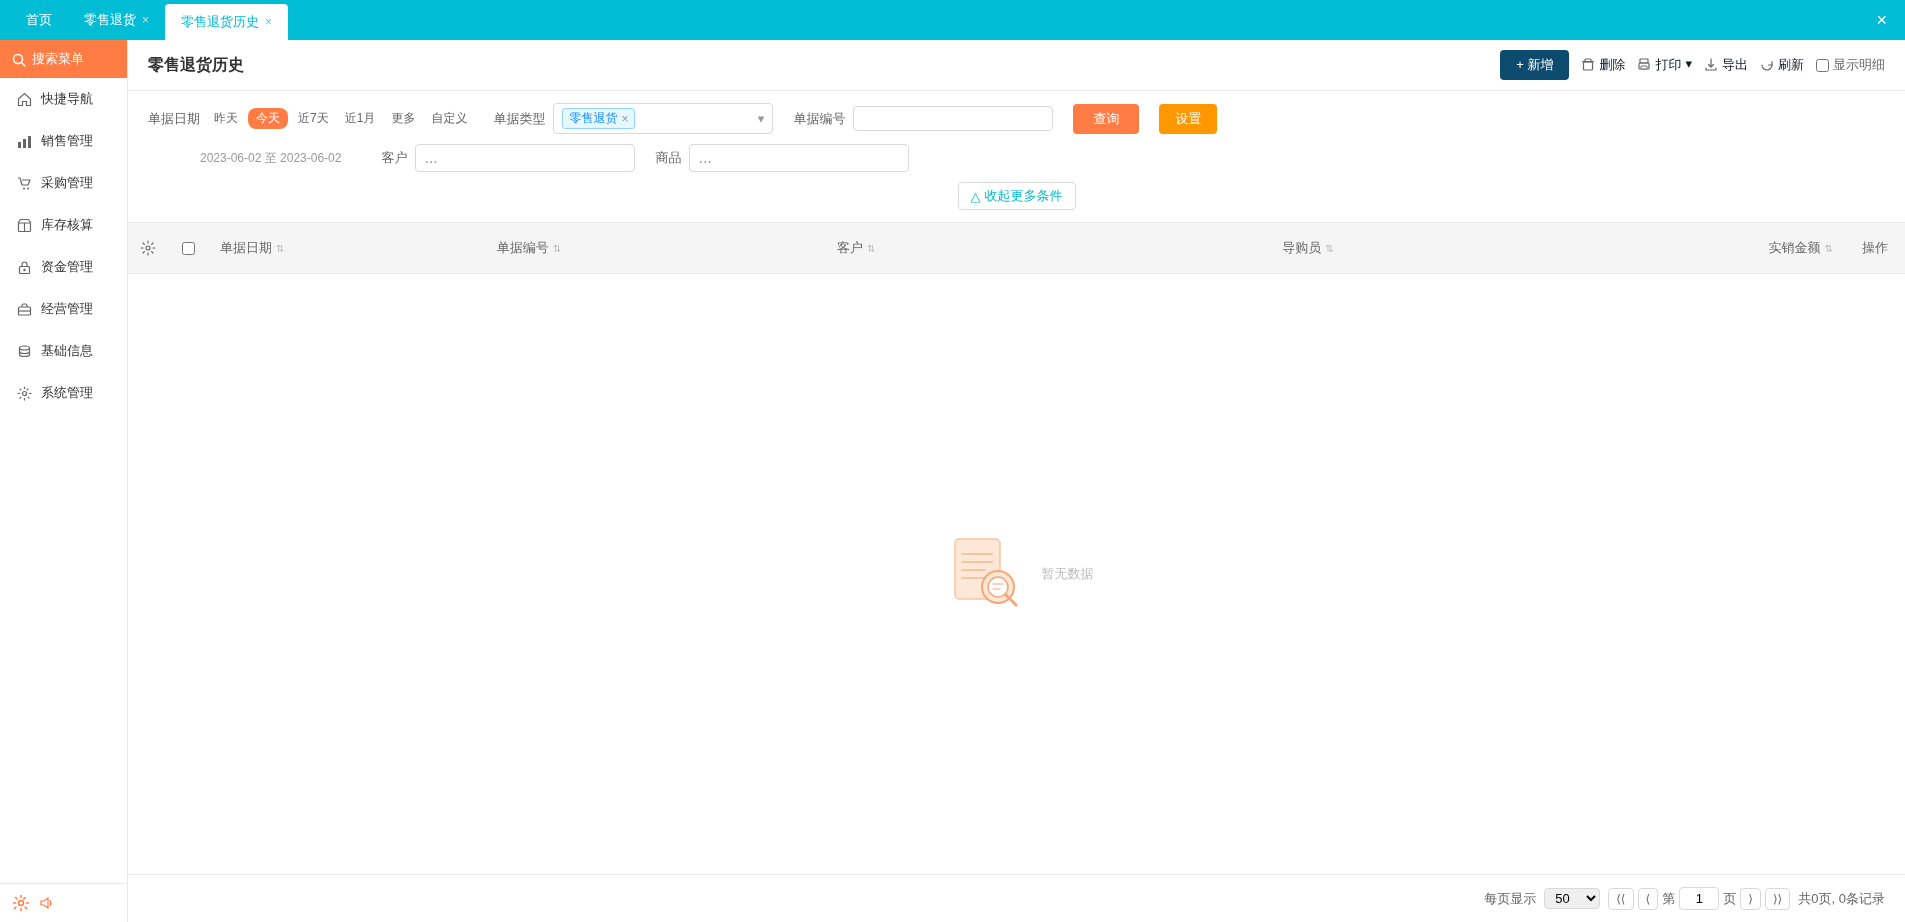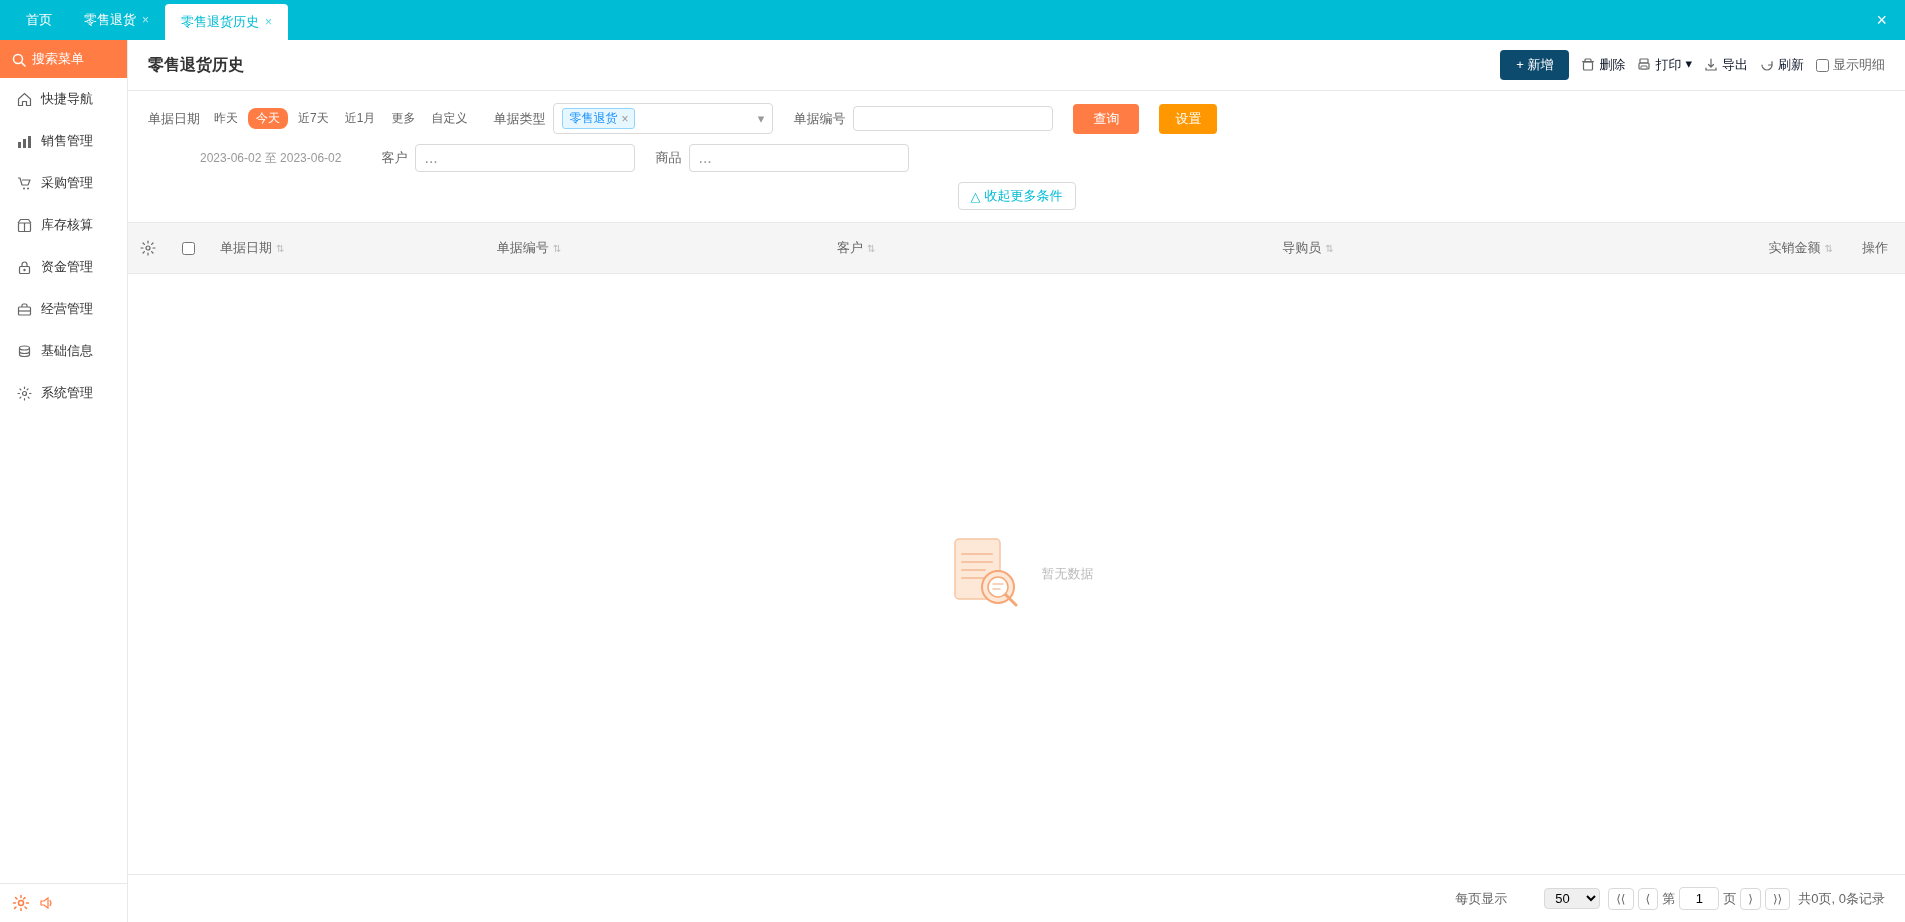--- a/index.html
+++ b/index.html
@@ -69,21 +69,21 @@
     .th-amount { flex: 1; justify-content: flex-end; }
     .th-action { width: 60px; justify-content: center; }
     .sort-icon { font-size: 10px; color: #bbb; }
 
     
     .empty-state { flex: 1; display: flex; flex-direction: row; align-items: center; justify-content: center; gap: 12px; }
     .empty-text { color: #bbb; font-size: 13px; }
 
     
     .pagination { display: flex; align-items: center; justify-content: flex-end; padding: 12px 20px; background: white; border-top: 1px solid #e8e8e8; gap: 8px; flex-shrink: 0; font-size: 13px; color: #666; }
-    .page-size-select { border: 1px solid #d9d9d9; border-radius: 4px; padding: 1px 6px; font-size: 13px; margin-left: 29px; }
+    .page-size-select { border: 1px solid #d9d9d9; border-radius: 4px; padding: 1px 6px; font-size: 13px; }
     .page-nav { display: flex; align-items: center; gap: 4px; }
     .page-nav-btn { padding: 3px 7px; border: 1px solid #d9d9d9; border-radius: 4px; cursor: pointer; color: #666; background: white; font-size: 12px; }
     .page-input { border: 1px solid #d9d9d9; border-radius: 4px; padding: 3px 6px; width: 40px; text-align: center; font-size: 13px; }
 
     
     svg { display: inline-block; vertical-align: middle; }
   </style>
 </head>
 <body>
 

